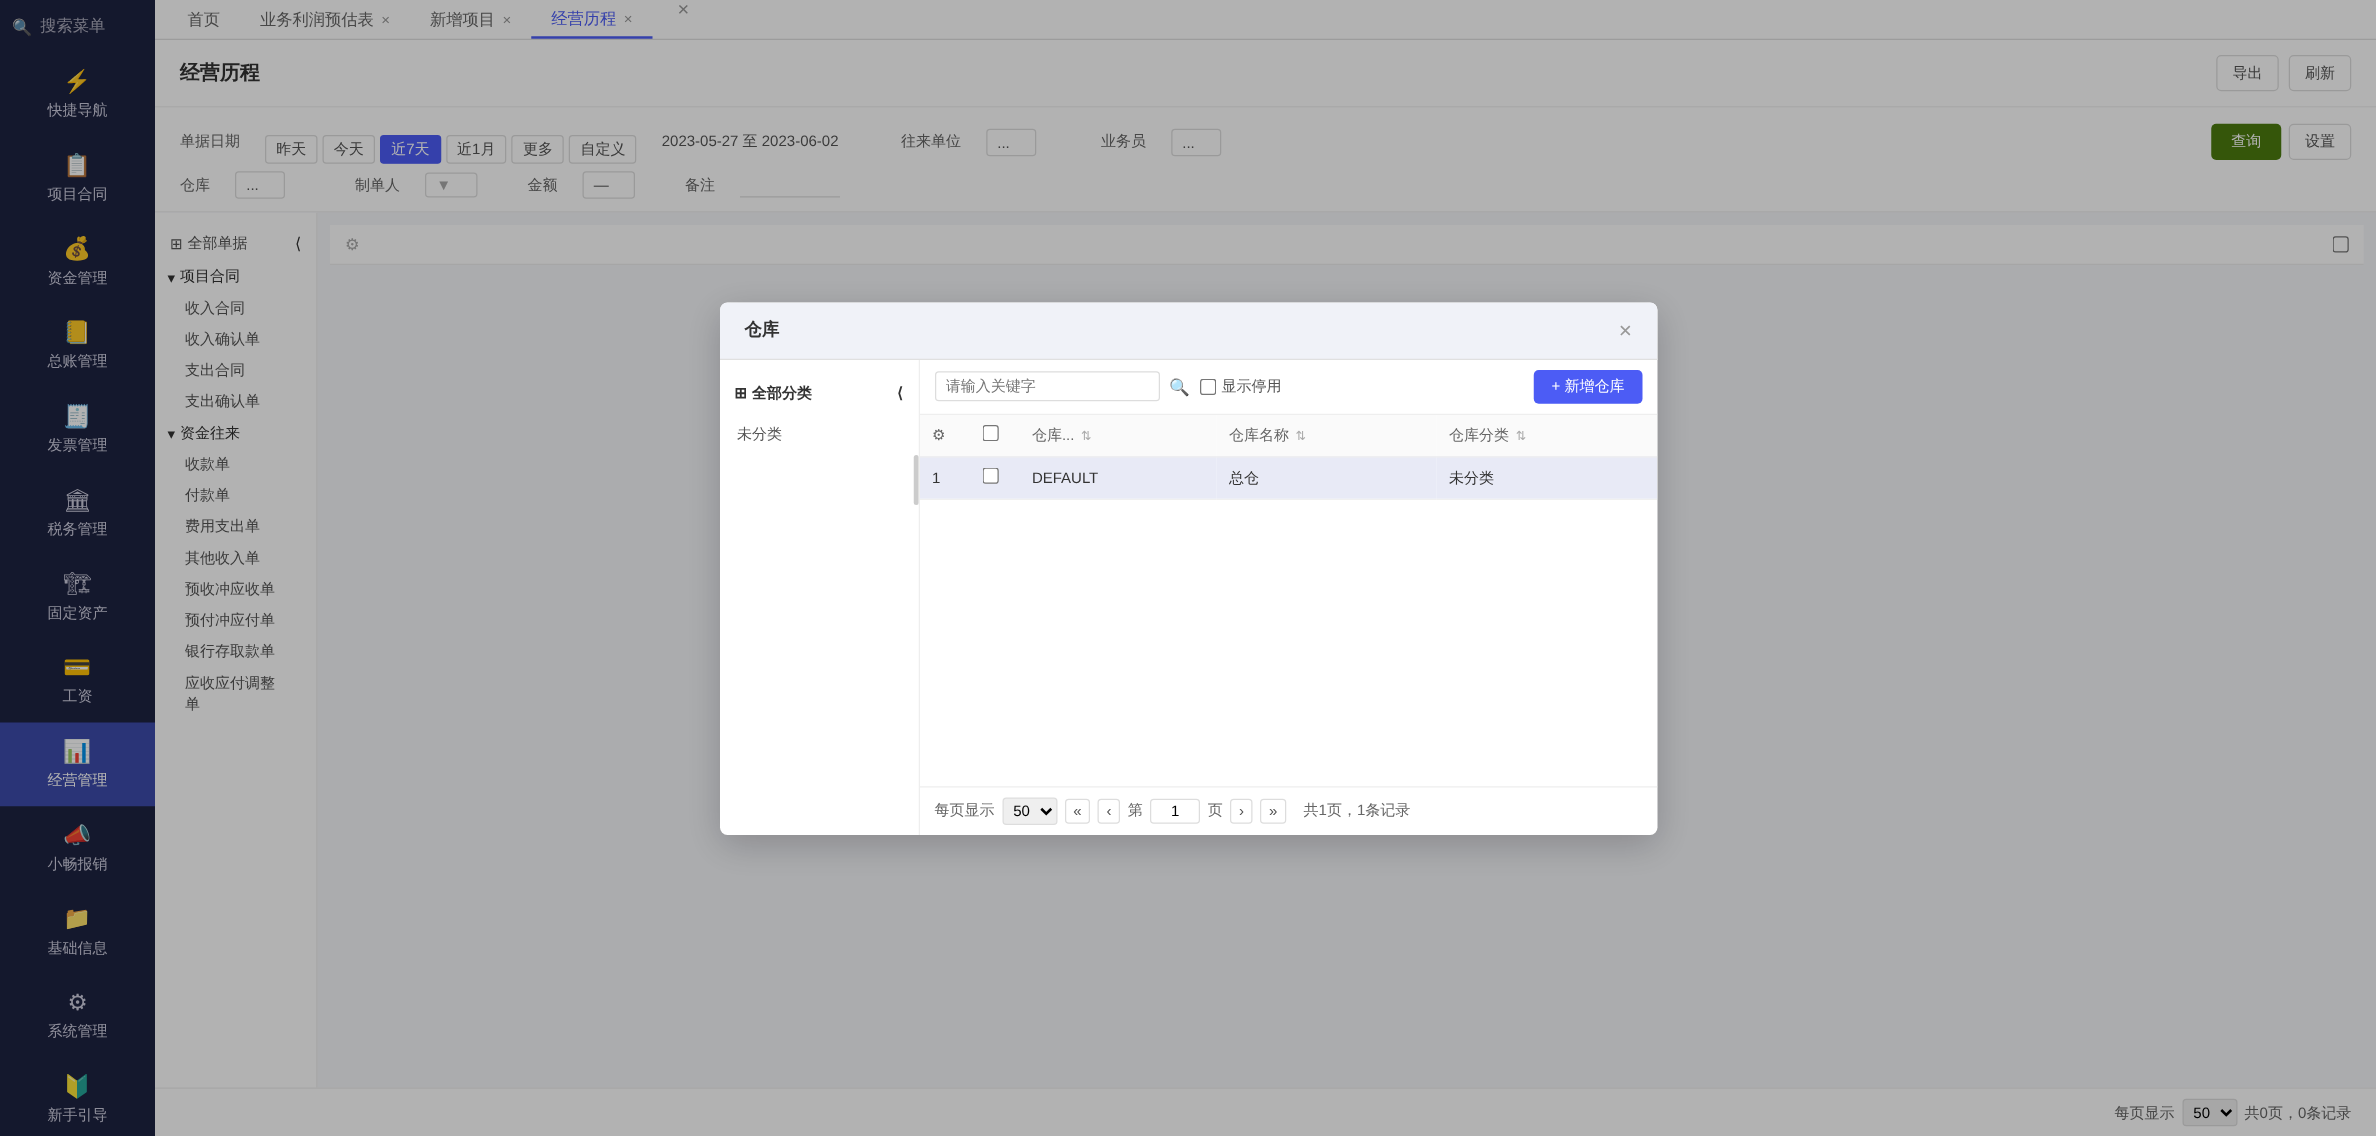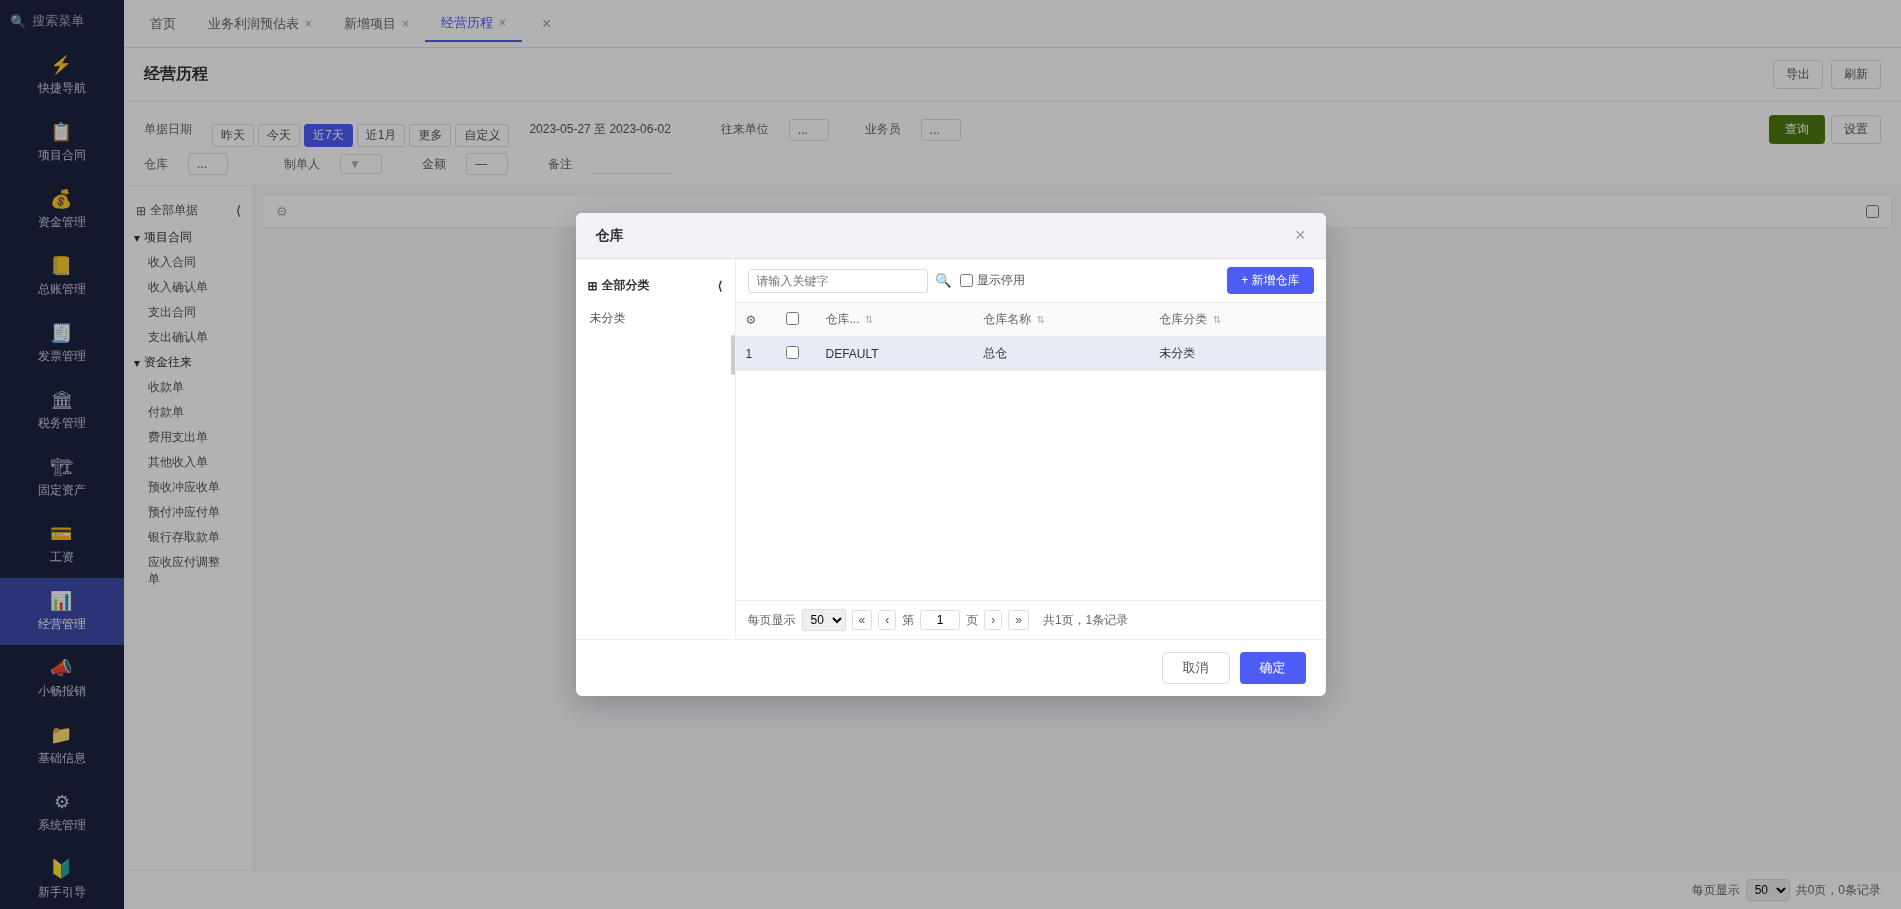--- a/index.html
+++ b/index.html
@@ -12,21 +12,21 @@
     .sidebar { width: 124px; background: #1e2341; display: flex; flex-direction: column; color: #fff; flex-shrink: 0; }
     .sidebar-search { display: flex; align-items: center; padding: 12px 10px; gap: 6px; font-size: 13px; color: #aab; cursor: pointer; }
     .sidebar-item { display: flex; flex-direction: column; align-items: center; padding: 12px 0; cursor: pointer; color: #ccd; font-size: 12px; gap: 4px; }
     .sidebar-item.active { background: #3d4bab; color: #fff; }
     .sidebar-icon { font-size: 18px; }
 
     
     .main-content { flex: 1; display: flex; flex-direction: column; overflow: hidden; }
 
     
-    .tab-bar { background: #fff; border-bottom: 1px solid #e0e0e0; display: flex; align-items: center; padding: 0 10px; height: 48px; }
+    .tab-bar { background: #fff; border-bottom: 1px solid #e0e0e0; display: flex; padding: 0 10px; height: 32px; }
     .tab { padding: 8px 16px; cursor: pointer; color: #666; display: flex; align-items: center; gap: 6px; font-size: 13px; }
     .tab.active { color: #4c5cf5; border-bottom: 2px solid #4c5cf5; }
     .tab-close { font-size: 12px; color: #999; cursor: pointer; }
     .close-btn { margin-left: 20px; font-size: 16px; cursor: pointer; color: #999; }
 
     
     .page-header { background: #fff; padding: 12px 20px; display: flex; align-items: center; justify-content: space-between; border-bottom: 1px solid #eee; }
     .page-title { font-size: 16px; font-weight: bold; color: #333; }
     .header-actions { display: flex; gap: 8px; }
     .btn-export, .btn-refresh { padding: 5px 12px; border: 1px solid #ddd; background: #fff; border-radius: 4px; cursor: pointer; font-size: 12px; color: #555; }
@@ -203,21 +203,21 @@
           <button class="date-btn">昨天</button>
           <button class="date-btn">今天</button>
           <button class="date-btn active">近7天</button>
           <button class="date-btn">近1月</button>
           <button class="date-btn">更多</button>
           <button class="date-btn">自定义</button>
         </div>
         <span class="filter-label" style="color:#555; font-size:12px;">2023-05-27 至 2023-06-02</span>
         <span class="filter-label" style="margin-left:30px;">往来单位</span>
         <span class="filter-dropdown">...</span>
-        <span class="filter-label" style="margin-left:16px;">业务员</span>
+        <span class="filter-label" style="margin-left:32px;">业务员</span>
         <span class="filter-dropdown">...</span>
         <div class="filter-actions">
           <button class="btn-query">查询</button>
           <button class="btn-settings">设置</button>
         </div>
       </div>
       <div class="filter-row2">
         <span class="filter-label">仓库</span>
         <span class="filter-dropdown">...</span>
         <span class="filter-label" style="margin-left:36px;">制单人</span>
@@ -393,18 +393,14 @@
           <span>第</span>
           <input class="page-input" value="1" style="">
           <span>页</span>
           <button class="page-btn">›</button>
           <button class="page-btn">»</button>
           <span style="margin-left:8px;">共1页，1条记录</span>
         </div>
       </div>
     </div>
 
-    <div class="modal-footer">
-      <button class="btn-cancel">取消</button>
-      <button class="btn-confirm">确定</button>
-    </div>
   </div>
 </div>
 
 </body></html>

